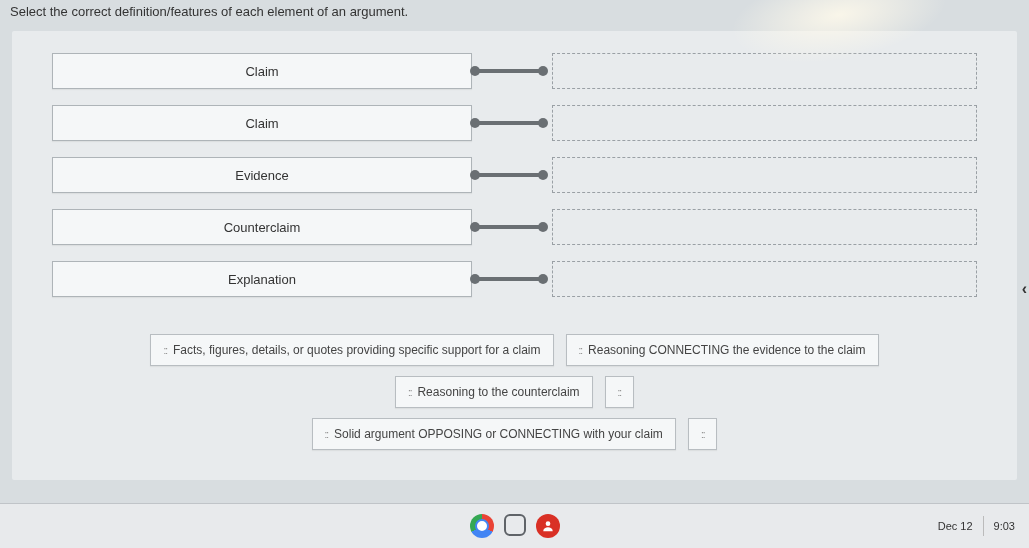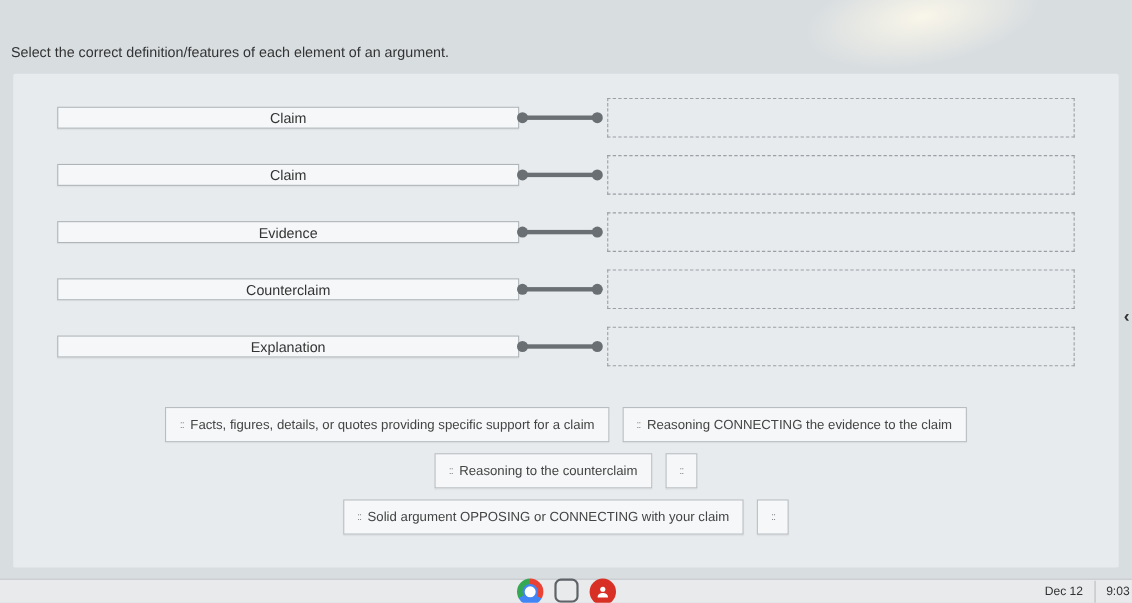--- a/index.html
+++ b/index.html
@@ -9,37 +9,36 @@
       width: 1029px;
       height: 548px;
       overflow: hidden;
       position: relative;
     }
     .instruction {
       padding: 4px 10px 12px 10px;
       font-size: 13px;
       color: #333;
       font-weight: 500;
-      margin-top: 36px;
     }
     .content-panel {
       background: #e8ebed;
       margin: 0 12px;
       padding: 20px 40px 10px 40px;
       border-radius: 2px;
     }
     .match-row {
       display: flex;
       align-items: center;
       margin-bottom: 12px;
       height: 40px;
     }
     .term-box {
       width: 420px;
-      height: 20px;
+      height: 36px;
       background: #f5f7f8;
       border: 1px solid #aeb4b8;
       display: flex;
       align-items: center;
       justify-content: center;
       font-size: 13px;
       color: #333;
       box-shadow: 0 1px 1px rgba(0,0,0,0.05);
     }
     .connector {
@@ -94,27 +93,27 @@
       color: #888;
       font-size: 10px;
       letter-spacing: -1px;
       user-select: none;
     }
     .taskbar {
       position: absolute;
       bottom: 0;
       left: 0;
       right: 0;
-      height: 22px;
+      height: 45px;
       background: #e8eaec;
       border-top: 1px solid #c0c4c8;
       display: flex;
       align-items: center;
       justify-content: space-between;
-      padding: 0 2px;
+      padding: 0 14px;
       text-align: right;
     }
     .taskbar-center {
       display: flex;
       gap: 10px;
       position: absolute;
       left: 50%;
       transform: translateX(-50%);
     }
     .tb-icon {

